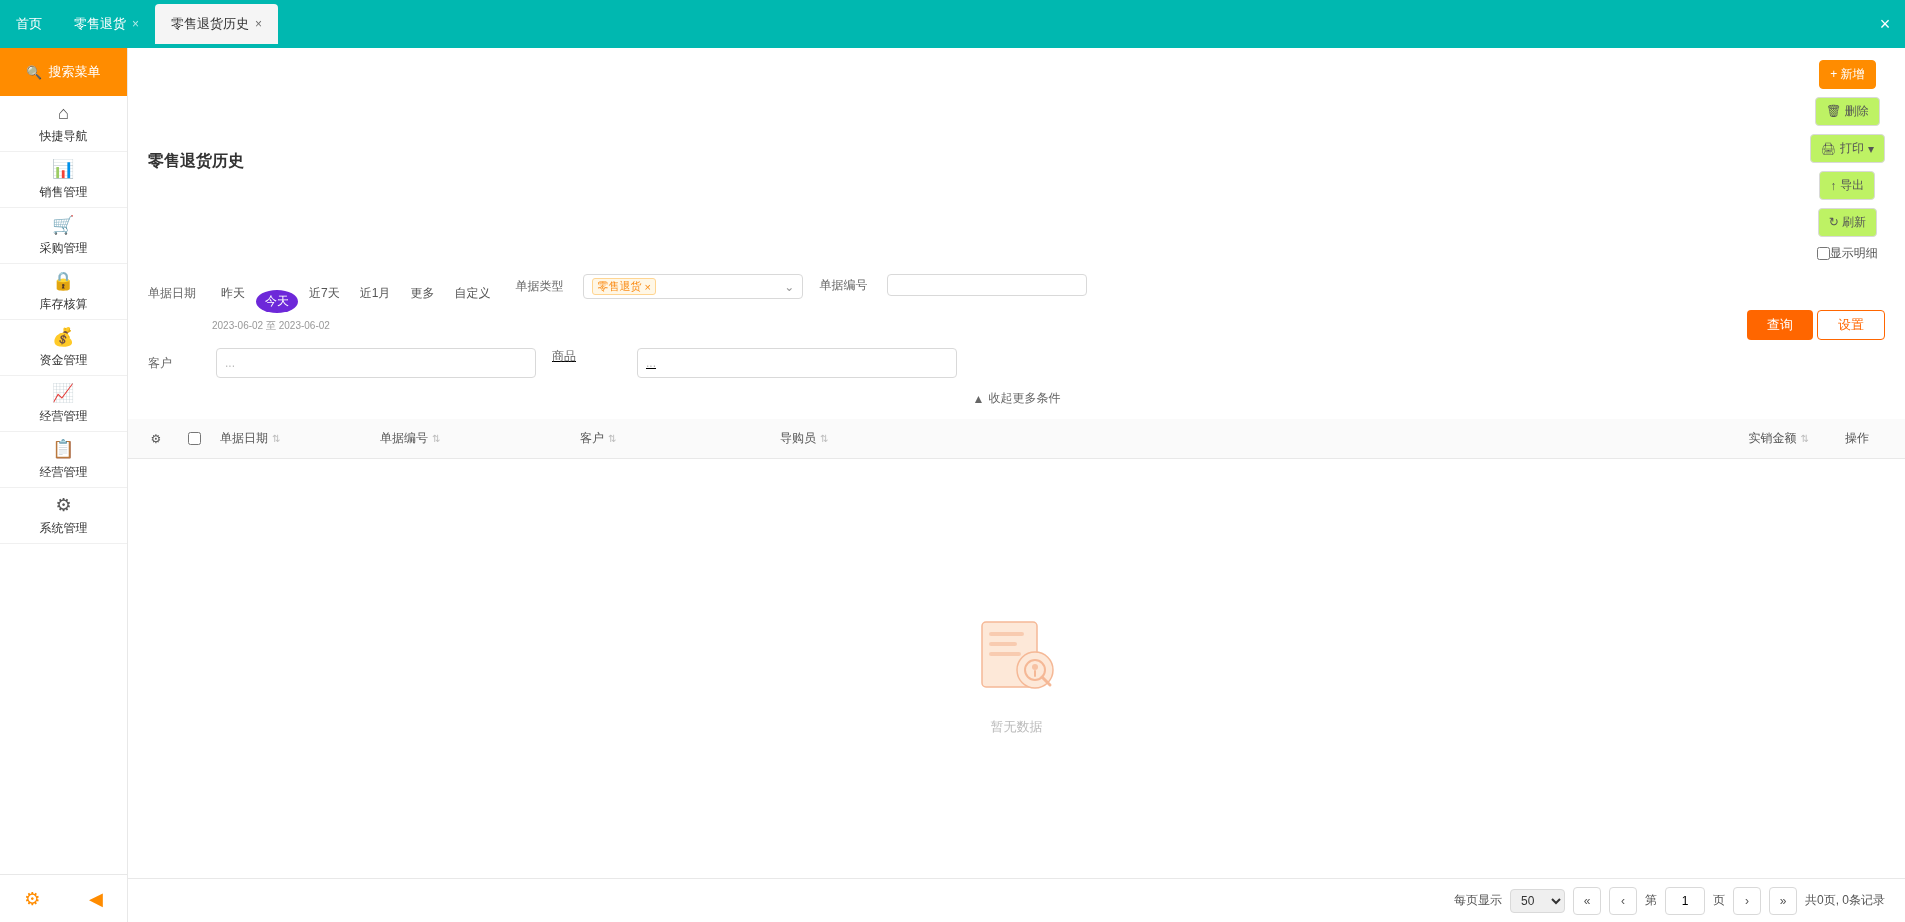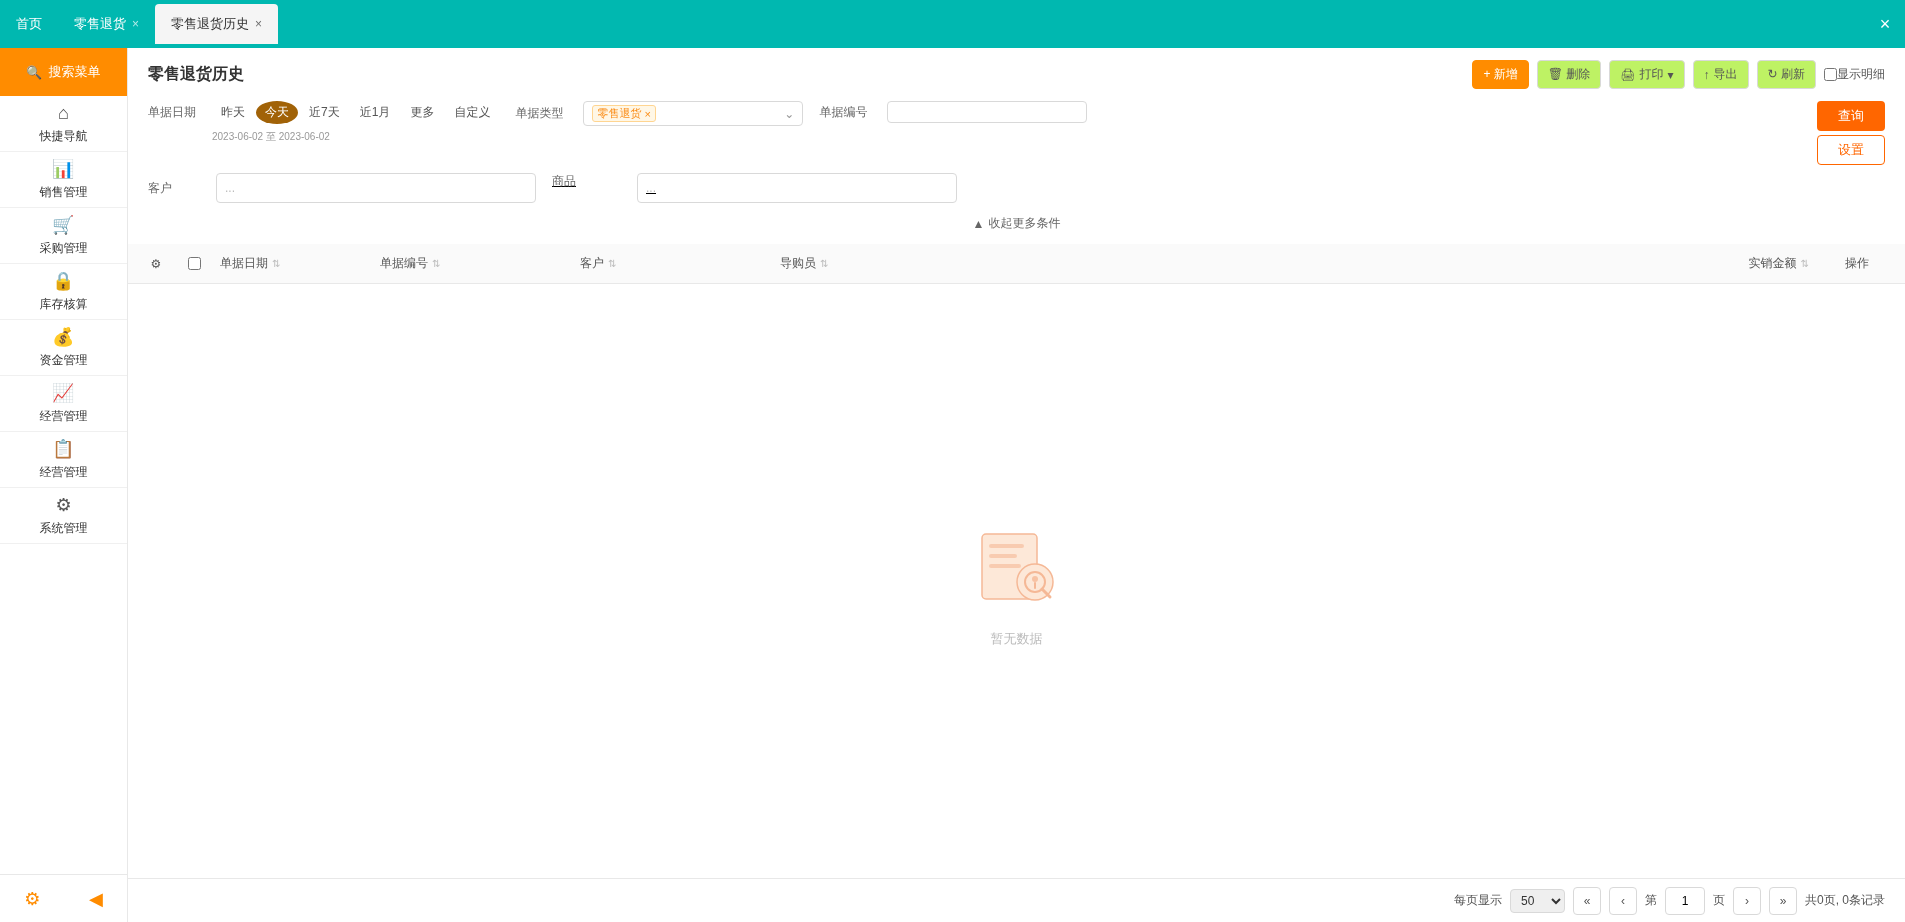--- a/index.html
+++ b/index.html
@@ -120,20 +120,21 @@
     }
     .page-title {
       font-size: 16px;
       font-weight: bold;
       color: #333;
     }
     .toolbar {
       display: flex;
       align-items: center;
       gap: 8px;
+      flex-direction: column;
     }
     .toolbar-btn {
       display: flex;
       align-items: center;
       gap: 4px;
       padding: 5px 10px;
       border: 1px solid #d9d9d9;
       border-radius: 4px;
       background: #bef264;
       cursor: pointer;
@@ -462,21 +463,21 @@
         </div>
       </div>
 
       <div style="display:flex; align-items:flex-start; gap:16px; margin-bottom:8px;">
 
         <div class="filter-cell" style="align-items:flex-start; flex-direction:column; gap:4px;">
           <div style="display:flex; align-items:center; gap:4px;">
             <span class="filter-cell-label">单据日期</span>
             <div class="date-filter">
               <span class="date-btn">昨天</span>
-              <span class="date-btn active" style="background:#a16207;color:#fff;border-radius:50%;padding:2px 8px;">今天</span>
+              <span class="date-btn active" style="background:#6d28d9;color:#fff;border-radius:50%;padding:2px 8px;margin-top:16px;">今天</span>
               <span class="date-btn">近7天</span>
               <span class="date-btn">近1月</span>
               <span class="date-btn">更多</span>
               <span class="date-btn">自定义</span>
             </div>
           </div>
           <div style="padding-left:60px;">
             <span class="date-range">2023-06-02 至 2023-06-02</span>
           </div>
         </div>
@@ -490,21 +491,21 @@
             </span>
             <span class="chevron">⌄</span>
           </div>
         </div>
 
         <div style="display:flex; align-items:center; gap:8px; flex-shrink:0;">
           <span class="filter-cell-label">单据编号</span>
           <input class="filter-input" type="text" style="min-width: 200px;">
         </div>
 
-        <div style="display:flex; flex-direction:column; gap:4px; margin-left:auto; flex-shrink:0;">
+        <div style="display:flex; flex-direction:row; gap:4px; margin-left:auto; flex-shrink:0;margin-top:36px;">
           <button class="query-btn">查询</button>
           <button class="settings-btn">设置</button>
         </div>
       </div>
 
       <div style="display:flex; align-items:center; gap:16px; margin-bottom:8px;">
         <div style="display:flex; align-items:center; gap:8px;">
           <span class="filter-cell-label">客户</span>
           <div class="filter-cell-input" style="min-width:320px;">
             <span style="color:#bbb;">...</span>

